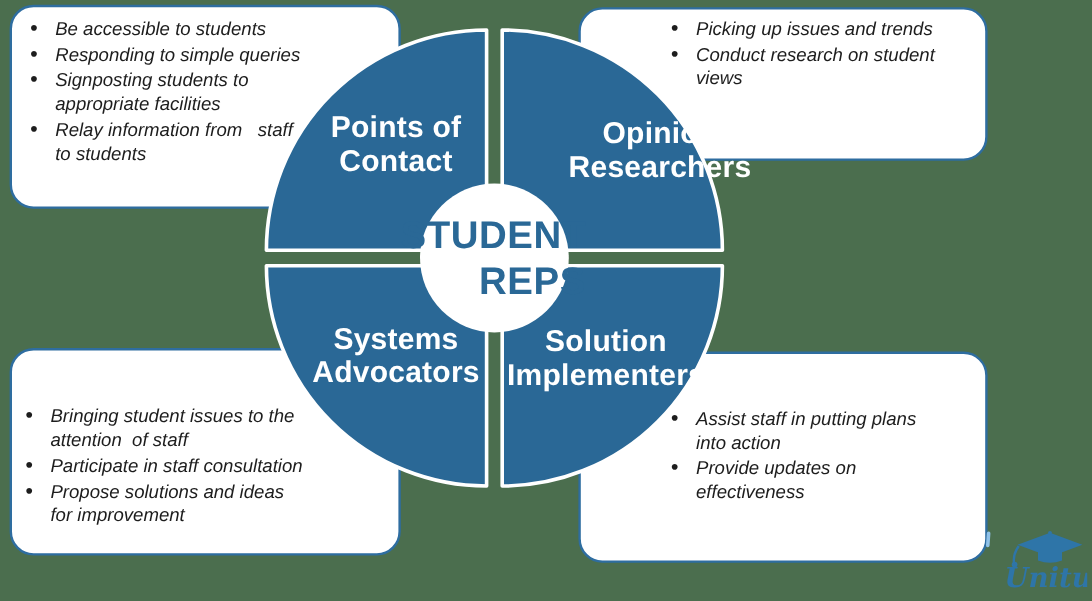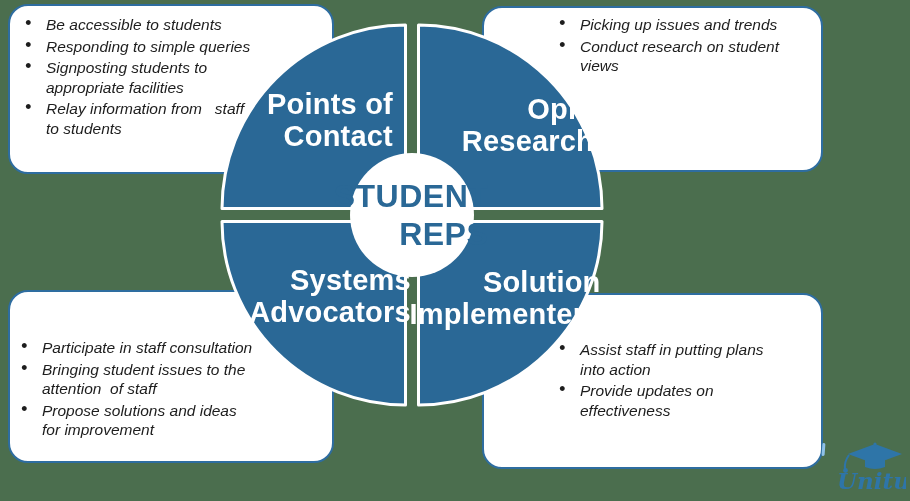--- a/index.html
+++ b/index.html
@@ -15,37 +15,37 @@
     position:relative;width:910px;height:501px;overflow:hidden;
     background:var(--background);
     font-family:"Liberation Sans", sans-serif;
   }
   .card{
     position:absolute;background:#ffffff;
     border:2px solid var(--box-border);
     border-radius:20px;box-sizing:border-box;
   }
   .card-tl{left:8px;top:4px;width:326px;height:170px;padding:9px 6px 0 12px;}
-  .card-tr{left:482px;top:6px;width:341px;height:166px;padding:7px 10px 0 72px;}
+  .card-tr{left:482px;top:6px;width:341px;height:128px;padding:7px 10px 0 72px;}
   .card-bl{left:8px;top:290px;width:326px;height:173px;padding:46px 6px 0 8px;}
   .card-br{left:482px;top:293px;width:341px;height:176px;padding:45px 8px 0 72px;}
   .card ul{list-style:none;margin:0;padding:0;font-style:italic;}
   .card li{
     position:relative;padding-left:24px;margin-bottom:2px;
     font-size:15.5px;line-height:19.5px;color:var(--bullet-text);
     white-space:pre-wrap;
   }
   .card li::before{
     content:"\2022";position:absolute;left:3px;top:-1px;font-size:18px;
   }
   .wheel{position:absolute;left:0;top:0;}
   .qlabel{
     position:absolute;transform:translate(-50%,-50%);
-    color:#ffffff;font-weight:bold;font-size:29px;line-height:1.1;
-    text-align:right;white-space:pre-line;letter-spacing:0.2px;
+    color:#ffffff;font-weight:bold;font-size:25px;line-height:1.1;
+    text-align:center;white-space:pre-line;letter-spacing:0.2px;
   }
   .qlabel-tl{left:330px;top:121px;}
   .qlabel-tr{left:505px;top:126px;margin-left:45px;}
   .qlabel-bl{left:330px;top:297px;}
   .qlabel-br{left:505px;top:299px;}
   .center-label{
     position:absolute;left:411px;top:215px;transform:translate(-50%,-50%);
     color:var(--center-text);font-weight:bold;font-size:32px;line-height:1.2;
     text-align:right;white-space:pre-line;letter-spacing:0.5px;
   }
@@ -74,23 +74,23 @@
   <div class="card card-tr">
     <ul>
       <li>Picking up issues and trends</li>
       <li>Conduct research on student
 views</li>
     </ul>
   </div>
 
   <div class="card card-bl">
     <ul>
-      <li>Participate in staff consultation</li>
       <li>Bringing student issues to the
 attention  of staff</li>
+      <li>Participate in staff consultation</li>
       <li>Propose solutions and ideas
 for improvement</li>
     </ul>
   </div>
 
   <div class="card card-br">
     <ul>
       <li>Assist staff in putting plans
 into action</li>
       <li>Provide updates on

